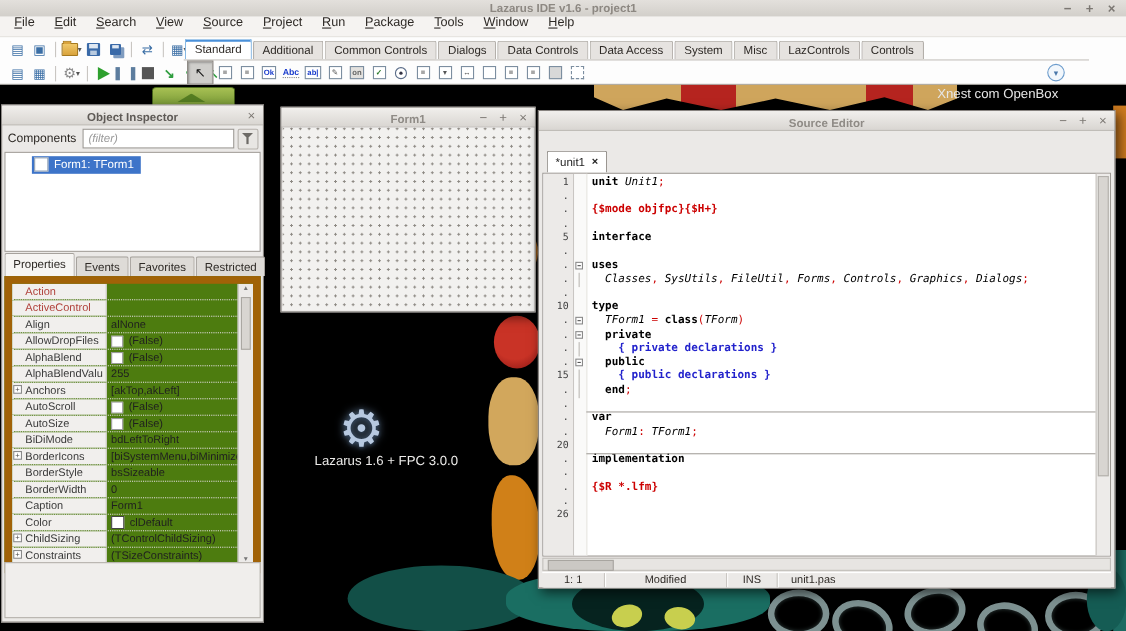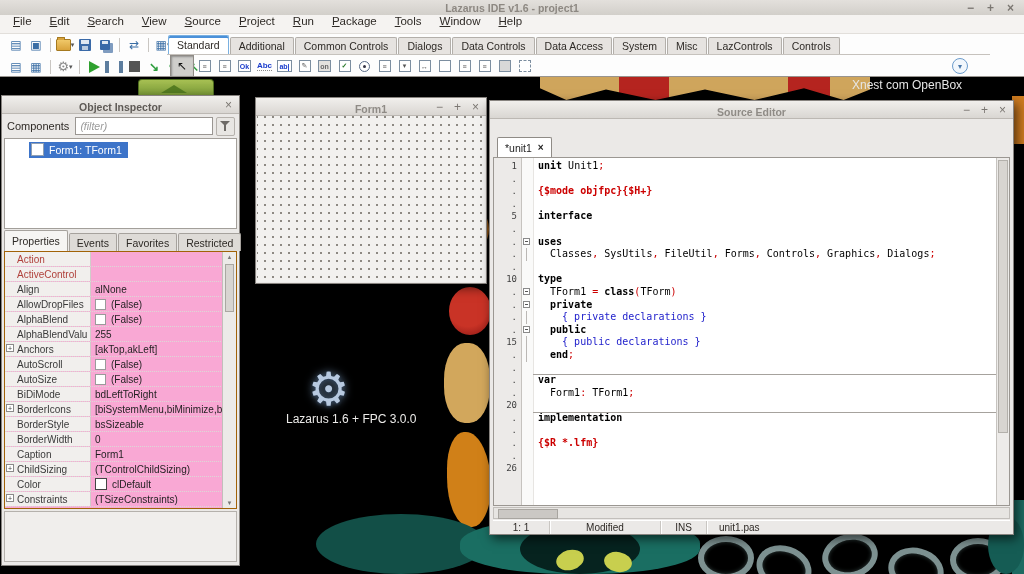--- a/index.html
+++ b/index.html
@@ -102,21 +102,21 @@
     border-right:5px solid transparent;border-top:5px solid #6d6a66;}
   #oi-funnel::after{content:"";position:absolute;left:7px;top:7px;width:2px;height:6px;background:#6d6a66;}
   #oi-tree{position:absolute;top:42px;left:2px;right:2px;height:89px;background:#fff;border:1px solid #a39f9a;}
   #oi-tree-item{margin:3px 0 0 24px;display:inline-flex;align-items:center;background:#3d74c9;color:#fff;
     font-size:10.5px;padding:1px 6px 2px 2px;justify-content:space-between;}
   .tree-ico{width:11px;height:11px;background:#fff;border:1px solid #8fa0b4;margin-right:5px;}
   #oi-tabs{position:absolute;top:134px;left:2px;display:flex;align-items:flex-end;height:21px;}
   .oi-tab{height:17px;padding:0 7px;font-size:10.5px;background:#dedbd7;border:1px solid #a6a29d;border-bottom:none;
     border-radius:2px 2px 0 0;margin-right:1px;display:flex;align-items:center;color:#2e2a26;}
   .oi-tab.active{background:#f6f5f3;height:20px;}
-  #oi-grid{position:absolute;top:155px;left:2px;right:2px;height:256px;background:#f9a8d4;border:1px solid #a16207;overflow:hidden;}
+  #oi-grid{position:absolute;top:155px;left:2px;right:2px;height:256px;background:#4d7c0f;border:7px solid #a16207;overflow:hidden;}
   #oi-grid-rows{position:absolute;left:0;top:0;right:13px;}
   .oi-row{display:flex;height:14px;border-bottom:1px dotted #dbd9d6;font-size:10px;align-items:center;}
   .oi-name{width:86px;background:#f1efed;border-right:1px solid #d0cdc9;height:100%;display:flex;align-items:center;
     padding-left:12px;position:relative;color:#3a3a3a;white-space:nowrap;overflow:hidden;box-sizing:border-box;flex:none;}
   .oi-name.red .pn{color:#b0413b;}
   .exp{position:absolute;left:1px;top:2px;width:8px;height:8px;border:1px solid #8a8a8a;background:#fff;
     font-size:7px;line-height:7px;text-align:center;color:#444;box-sizing:border-box;}
   .oi-val{flex:1;display:flex;align-items:center;padding-left:4px;color:#1f1f1f;white-space:nowrap;overflow:hidden;}
   .cbx{width:9px;height:9px;border:1px solid #9a9a9a;background:#fff;margin-right:5px;flex:none;}
   .swatch{width:10px;height:10px;border:1px solid #444;background:#fff;margin-right:5px;flex:none;}
@@ -143,22 +143,22 @@
   #code-lines{position:absolute;left:0;top:2px;right:12px;}
   .code-line{position:relative;height:12.6px;line-height:12.6px;font-family:"DejaVu Sans Mono",monospace;
     font-size:10px;white-space:pre;display:flex;}
   .gut{display:inline-block;width:23px;text-align:right;color:#3f3f3f;font-size:9px;padding-right:4px;flex:none;}
   .fcol{display:inline-block;width:12px;position:relative;flex:none;}
   .foldbox{position:absolute;left:2px;top:2.5px;width:7px;height:7px;border:1px solid #8a8a8a;background:#fff;box-sizing:border-box;}
   .foldbox::after{content:"";position:absolute;left:1px;right:1px;top:2px;border-top:1px solid #555;}
   .flinev{position:absolute;left:5px;top:0;bottom:0;border-left:1px solid #bbb8b5;}
   .divline{position:absolute;left:39px;right:0;top:0;border-top:1px solid #a6a29d;}
   .codetxt{padding-left:5px;}
-  .kw{font-weight:bold;color:#000;} .pl{color:#000;} .sy{color:#cc0000;}
-  .dir{color:#cc0000;font-weight:bold;} .cm{color:#2222cc;font-weight:normal;}
+  .kw{font-weight:bold;color:#000;} .pl{color:#000;font-style:italic;} .sy{color:#cc0000;}
+  .dir{color:#cc0000;font-weight:bold;} .cm{color:#2222cc;font-weight:bold;}
   #se-hscroll{position:absolute;left:3px;right:3px;top:406px;height:12px;background:#e7e5e2;border:1px solid #c2bfbb;box-sizing:border-box;}
   #se-hthumb{margin:1px 0 1px 4px;width:58px;height:8px;background:#cbc8c4;border:1px solid #a8a5a0;}
   #se-status{position:absolute;left:3px;right:3px;top:419px;height:13px;background:#ebe9e7;border-top:1px solid #fff;
     display:flex;font-size:10px;color:#2e2a26;align-items:stretch;}
   .st-c{border-right:1px solid #c9c6c2;box-shadow:1px 0 0 #fff;display:flex;align-items:center;justify-content:center;}
   #st-pos{width:56px;} #st-mod{width:110px;} #st-ins{width:45px;}
   #st-file{flex:1;justify-content:flex-start;padding-left:12px;border-right:none;box-shadow:none;}
 </style>
 </head>
 <body>
@@ -483,34 +483,34 @@
           <div class="oi-row">
             <div class="oi-name">
               <span class="pn">Caption</span>
             </div>
             <div class="oi-val">
               <span class="pv">Form1</span>
             </div>
           </div>
           <div class="oi-row">
             <div class="oi-name">
+              <span class="pn">Color</span>
+            </div>
+            <div class="oi-val">
+              <span class="swatch"></span>
+              <span class="pv">clDefault</span>
+            </div>
+          </div>
+          <div class="oi-row">
+            <div class="oi-name">
               <span class="exp">+</span>
               <span class="pn">ChildSizing</span>
             </div>
             <div class="oi-val">
               <span class="pv">(TControlChildSizing)</span>
-            </div>
-          </div>
-          <div class="oi-row">
-            <div class="oi-name">
-              <span class="pn">Color</span>
-            </div>
-            <div class="oi-val">
-              <span class="swatch"></span>
-              <span class="pv">clDefault</span>
             </div>
           </div>
           <div class="oi-row">
             <div class="oi-name">
               <span class="exp">+</span>
               <span class="pn">Constraints</span>
             </div>
             <div class="oi-val">
               <span class="pv">(TSizeConstraints)</span>
             </div>

